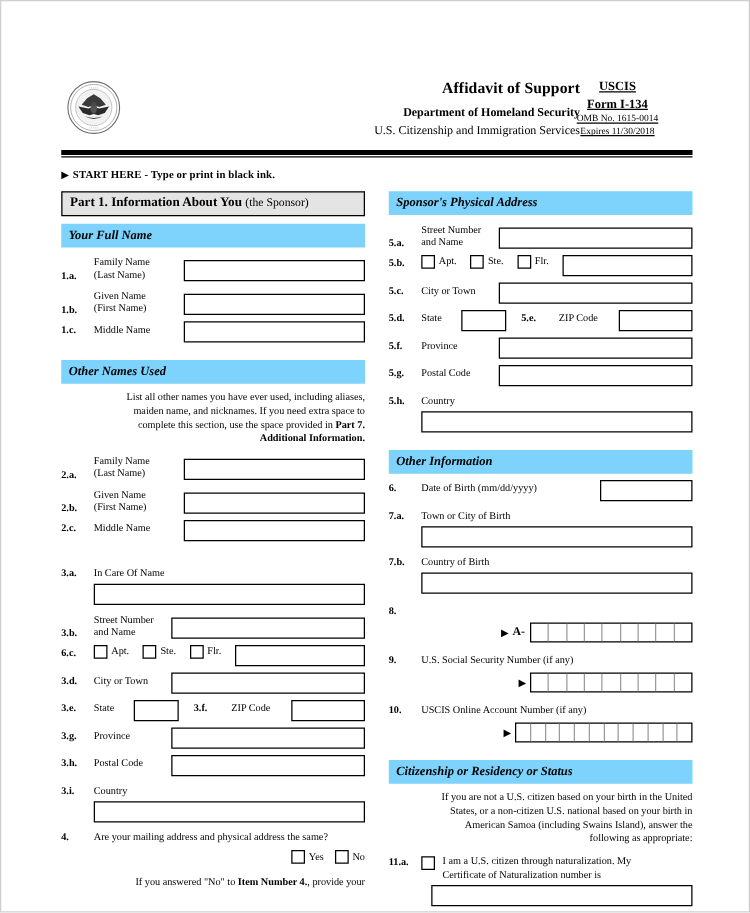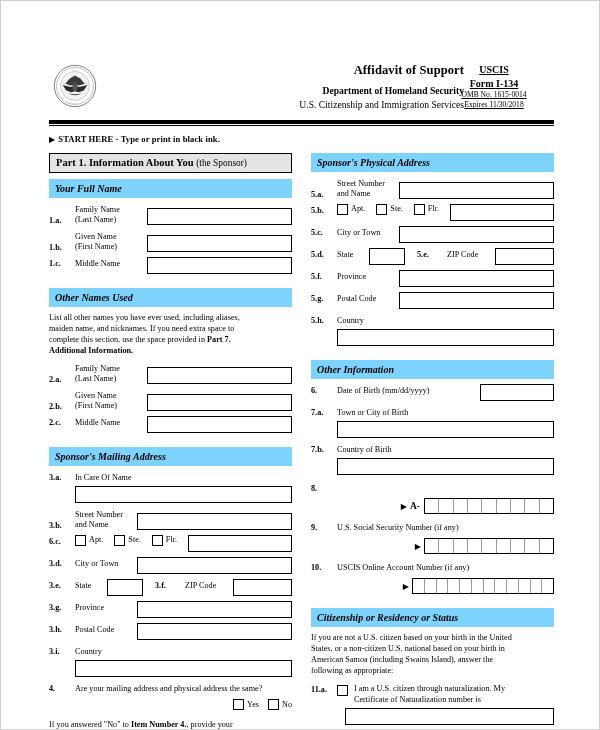--- a/index.html
+++ b/index.html
@@ -158,21 +158,21 @@
   }
   .labelline {
     font-size: 8.2px;
     display: flex;
     margin-top: 5px;
   }
   .para {
     font-size: 8.2px;
     line-height: 1.33;
     margin-top: 6px;
-    text-align: left;
+    text-align: right;
   }
   .para b { font-weight: bold; }
 
   
   .cbx {
     width: 9px;
     height: 9px;
     border: 1.3px solid #000;
     background: #fff;
     display: inline-block;
@@ -325,21 +325,20 @@
        <div class="box h15"></div>
      </div>
 
      <div class="row">
        <div class="num">2.c.</div>
        <div class="lbl w72">Middle Name</div>
        <div class="box h15"></div>
      </div>
 
      <div class="spacer14"></div>
-     <div class="secbar">Sponsor's Mailing Address</div>
 
      <div class="labelline">
        <div class="num">3.a.</div>
        <div class="lbl fl">In Care Of Name</div>
      </div>
      <div class="fullbox"></div>
 
      <div class="row top">
        <div class="num">3.b.</div>
        <div class="lbl w62">Street Number<br>and Name</div>

